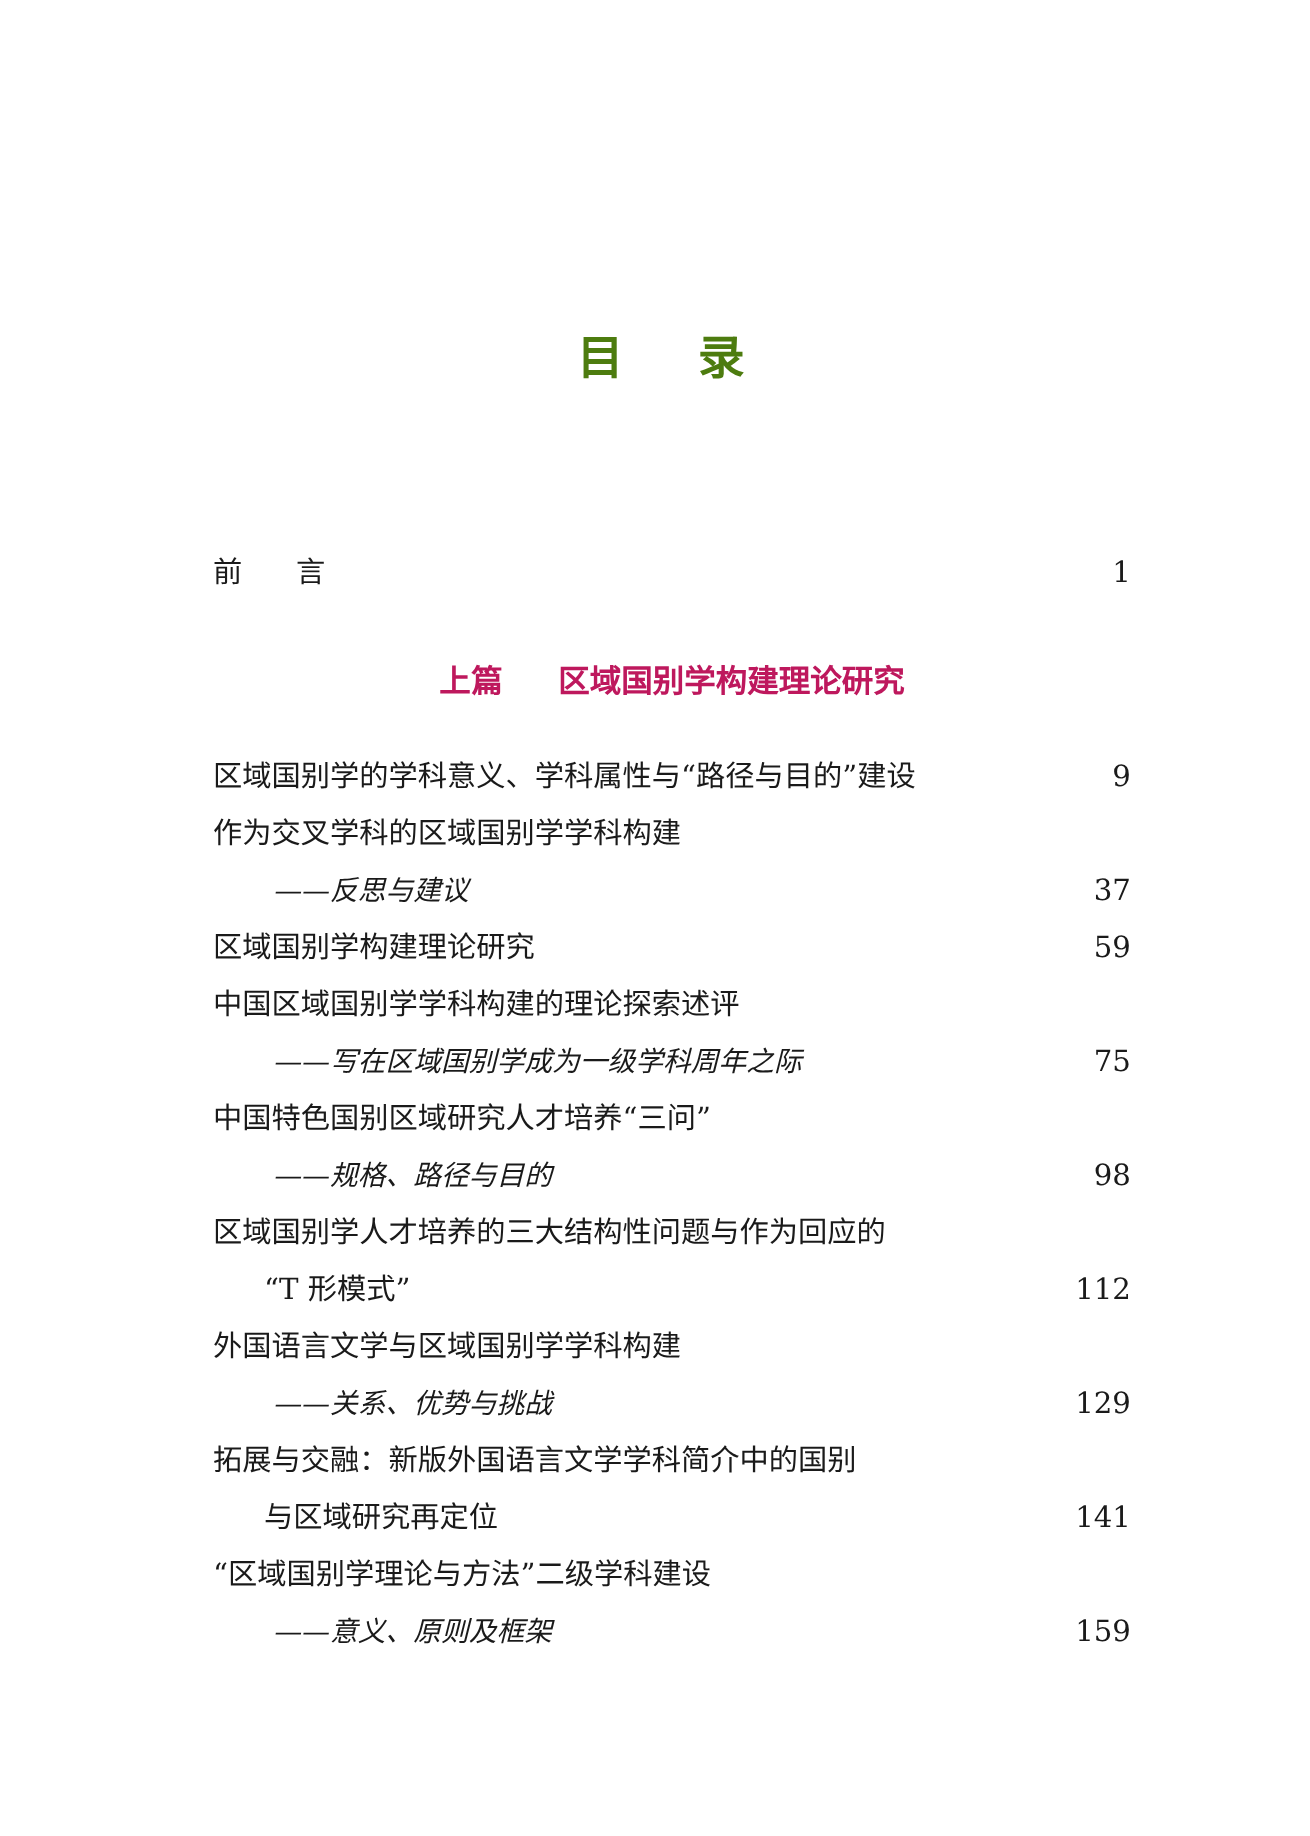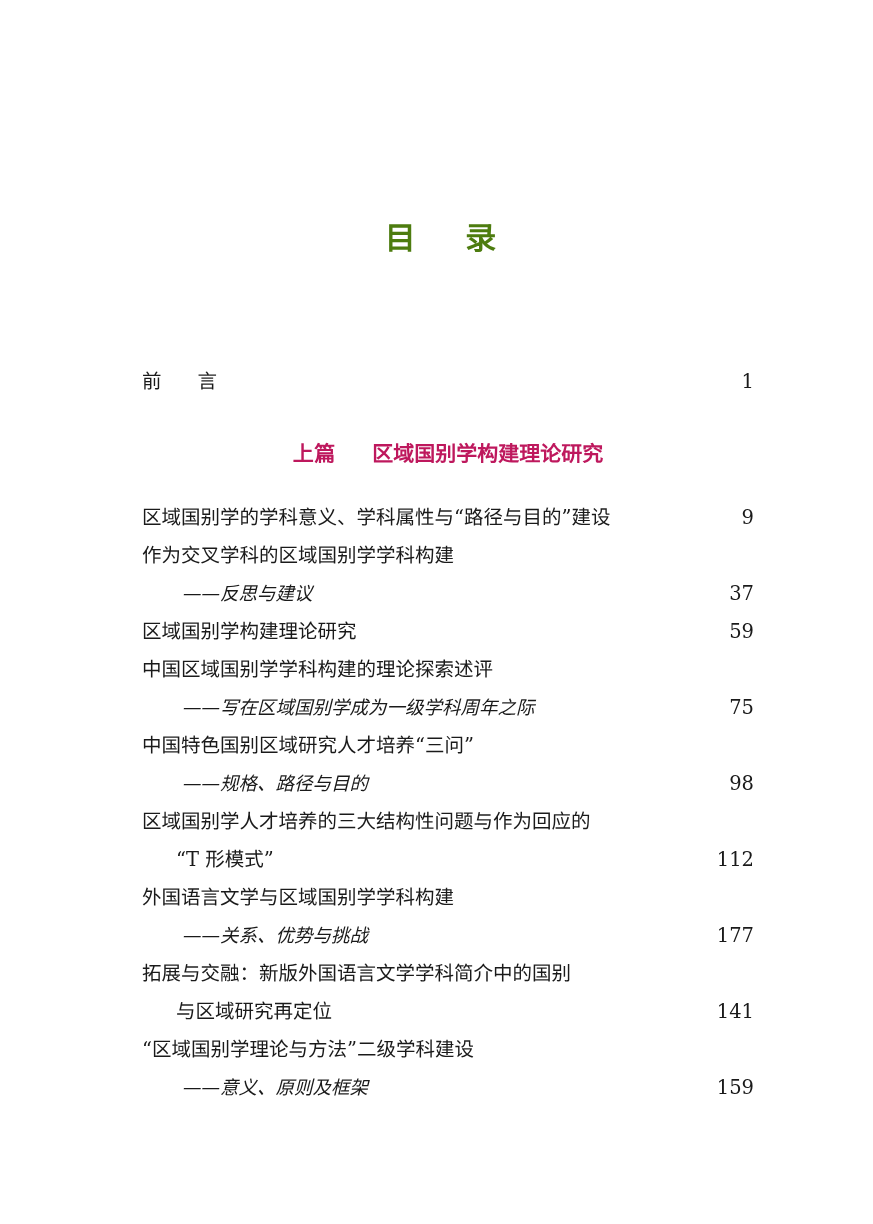--- a/index.html
+++ b/index.html
@@ -207,21 +207,21 @@
           <span class="row-text">“T 形模式”</span>
           <span class="leader"></span>
           <span class="page-num">112</span>
         </div>
         <div class="toc-row no-leader">
           <span class="row-text">外国语言文学与区域国别学学科构建</span>
         </div>
         <div class="toc-row sub">
           <span class="row-text">——关系、优势与挑战</span>
           <span class="leader"></span>
-          <span class="page-num">177</span>
+          <span class="page-num">129</span>
         </div>
         <div class="toc-row no-leader">
           <span class="row-text">拓展与交融：新版外国语言文学学科简介中的国别</span>
         </div>
         <div class="toc-row cont">
           <span class="row-text">与区域研究再定位</span>
           <span class="leader"></span>
           <span class="page-num">141</span>
         </div>
         <div class="toc-row no-leader">

